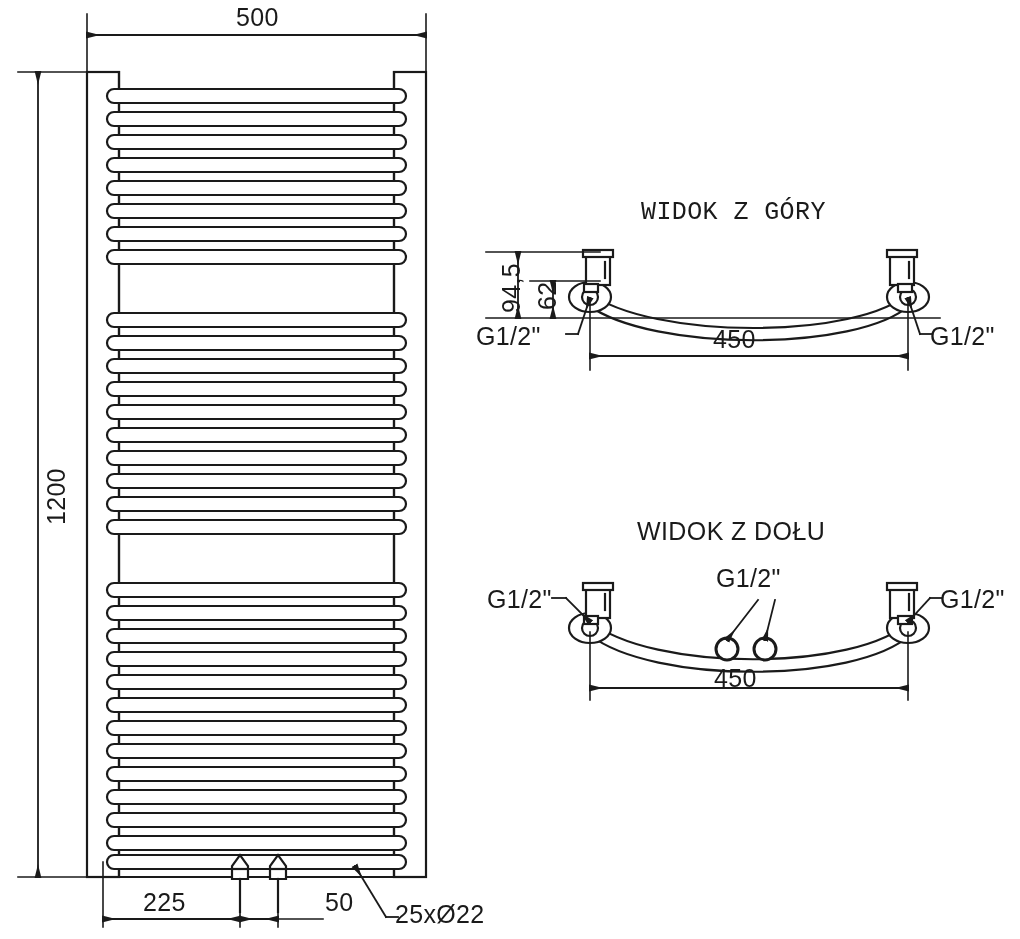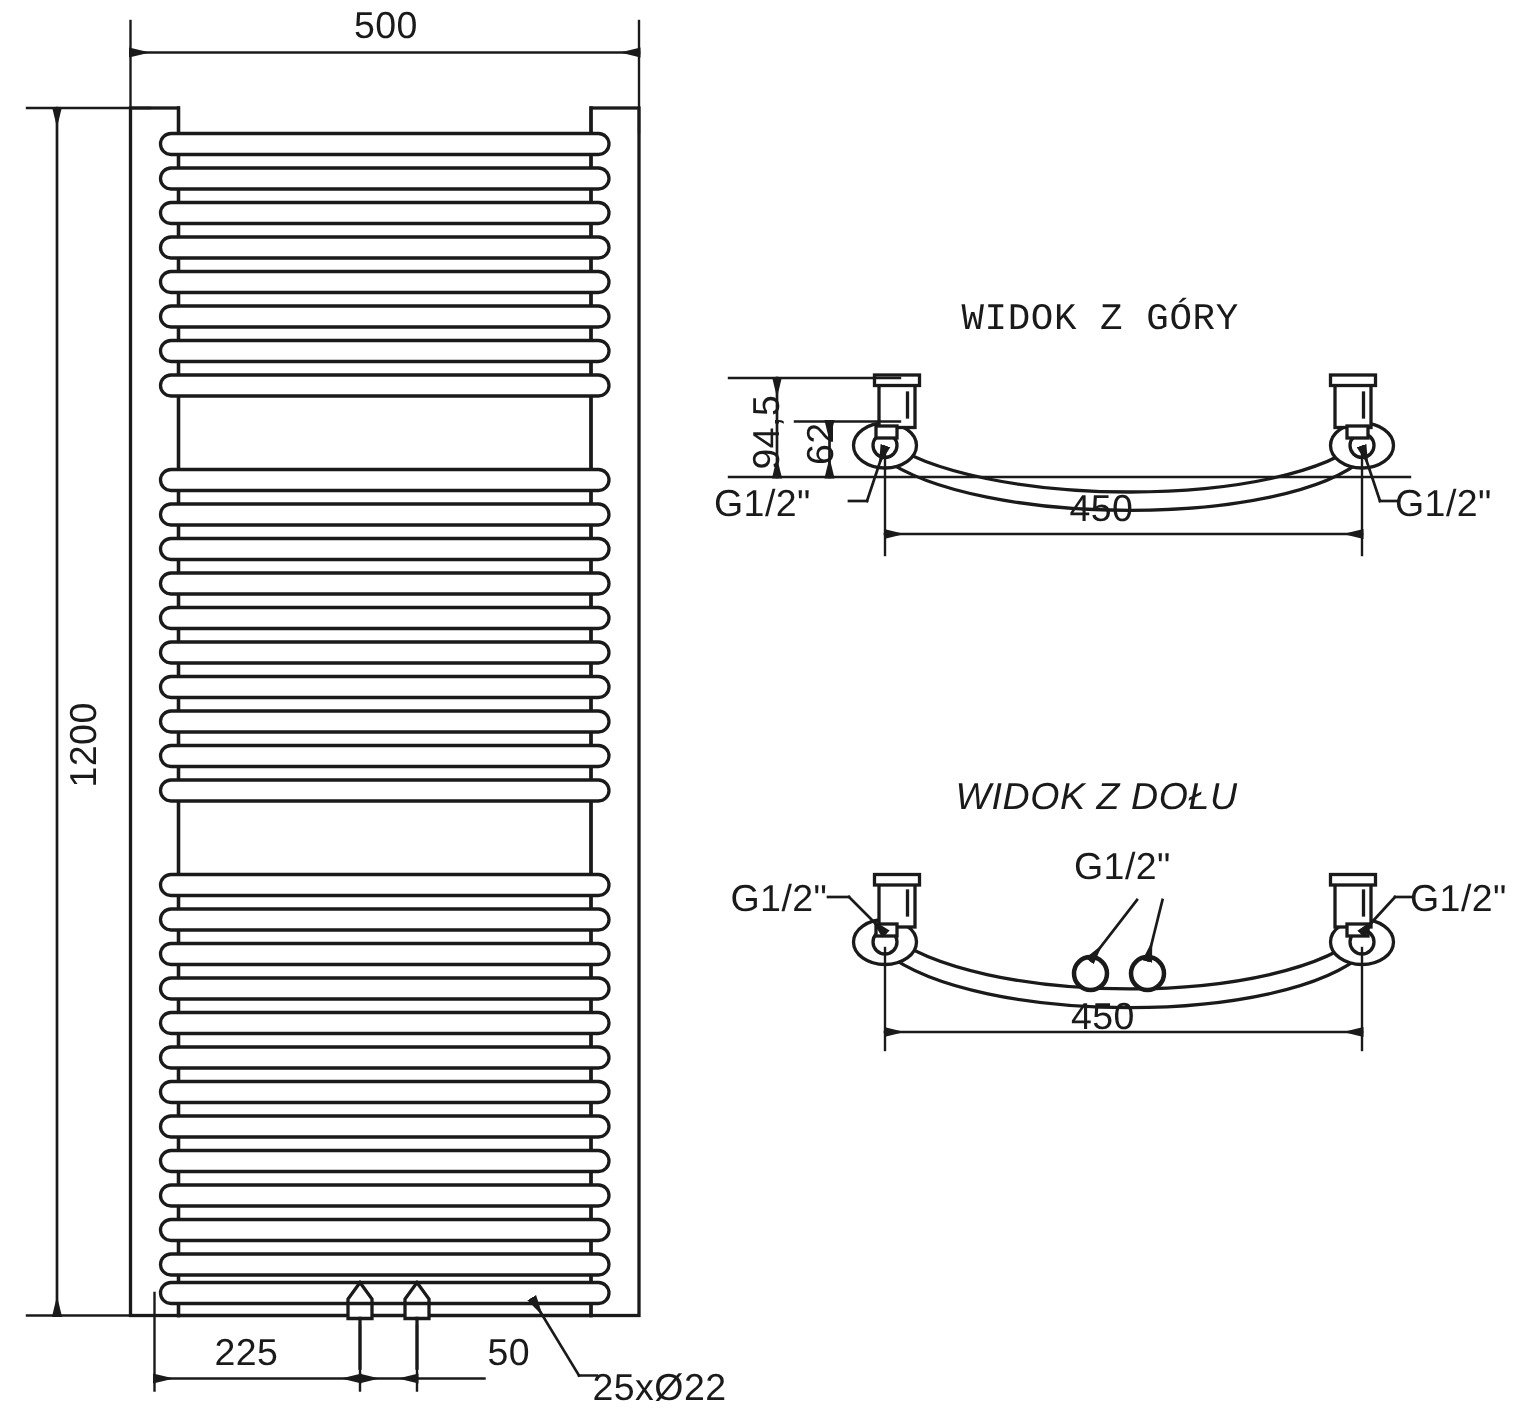--- a/index.html
+++ b/index.html
@@ -207,28 +207,28 @@
 
     </g>
   </svg>
 
   <div class="lbl dim" style="left:236px;top:3px;">500</div>
 
   <div class="lbl dim rot90" style="left:42px;top:525px;">1200</div>
 
   <div class="lbl dim" style="left:143px;top:888px;">225</div>
   <div class="lbl dim" style="left:285px;top:888px;margin-left:40px;">50</div>
-  <div class="lbl dim" style="left:395px;top:900px;margin-top:11px;">25xØ22</div>
+  <div class="lbl dim" style="left:395px;top:900px;">25xØ22</div>
 
   <div class="lbl title" style="left:641px;top:198px;font-family:Liberation Mono, monospace;">WIDOK Z GÓRY</div>
   <div class="lbl dim rot90" style="left:497px;top:313px;">94,5</div>
   <div class="lbl dim rot90" style="left:533px;top:310px;">62</div>
   <div class="lbl dim" style="left:713px;top:325px;">450</div>
   <div class="lbl dim" style="left:476px;top:322px;">G1/2"</div>
   <div class="lbl dim" style="left:930px;top:322px;">G1/2"</div>
 
-  <div class="lbl title" style="left:637px;top:517px;font-style:italic;">WIDOK Z DOŁU</div>
+  <div class="lbl title" style="left:637px;top:517px;">WIDOK Z DOŁU</div>
   <div class="lbl dim" style="left:714px;top:664px;">450</div>
   <div class="lbl dim" style="left:487px;top:585px;">G1/2"</div>
   <div class="lbl dim" style="left:940px;top:585px;">G1/2"</div>
   <div class="lbl dim" style="left:716px;top:564px;">G1/2"</div>
 
 </div>
 
 </body></html>

